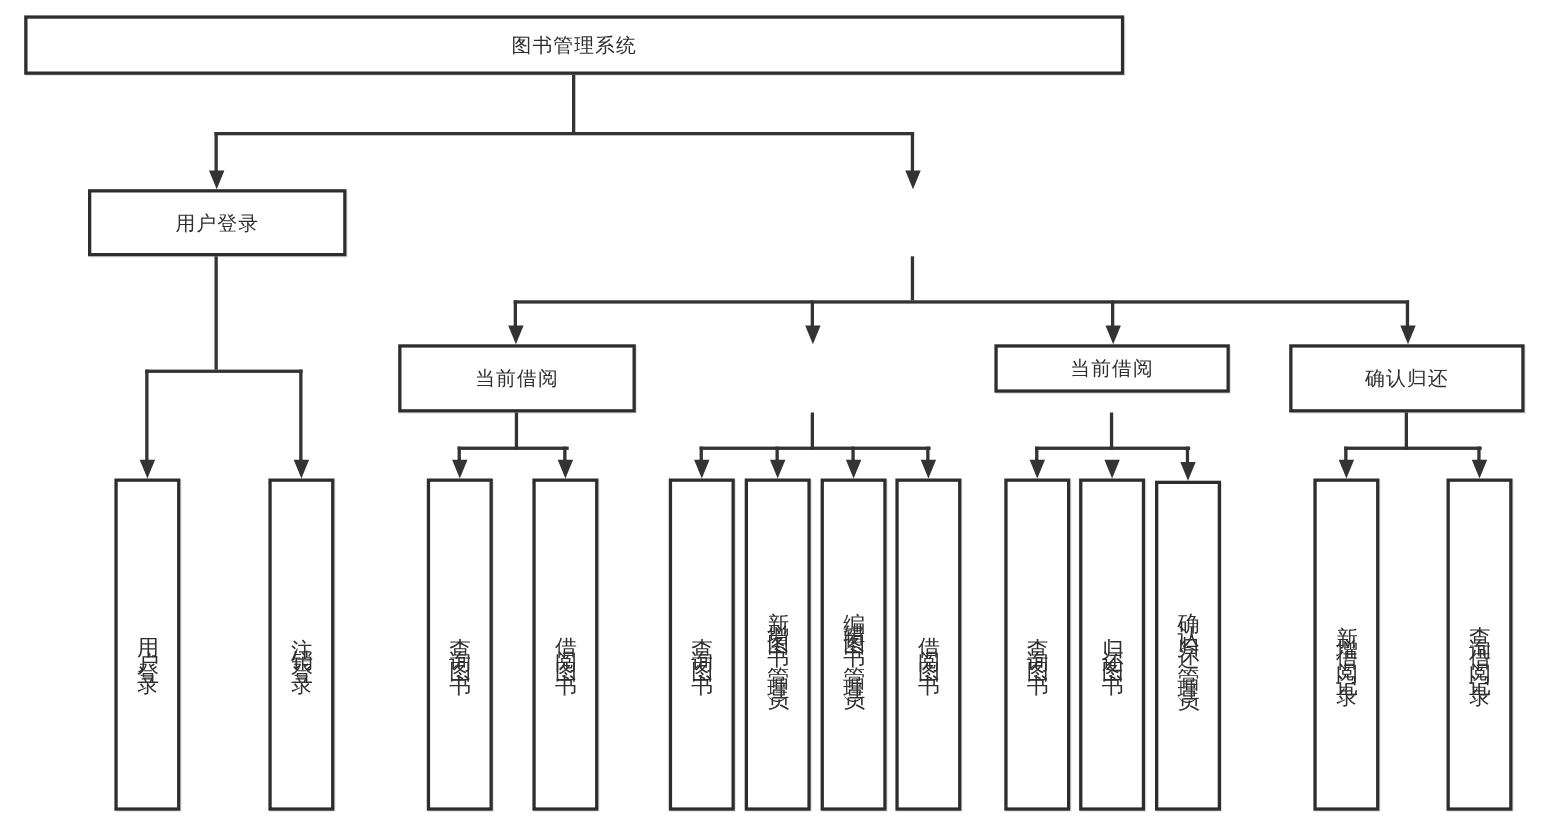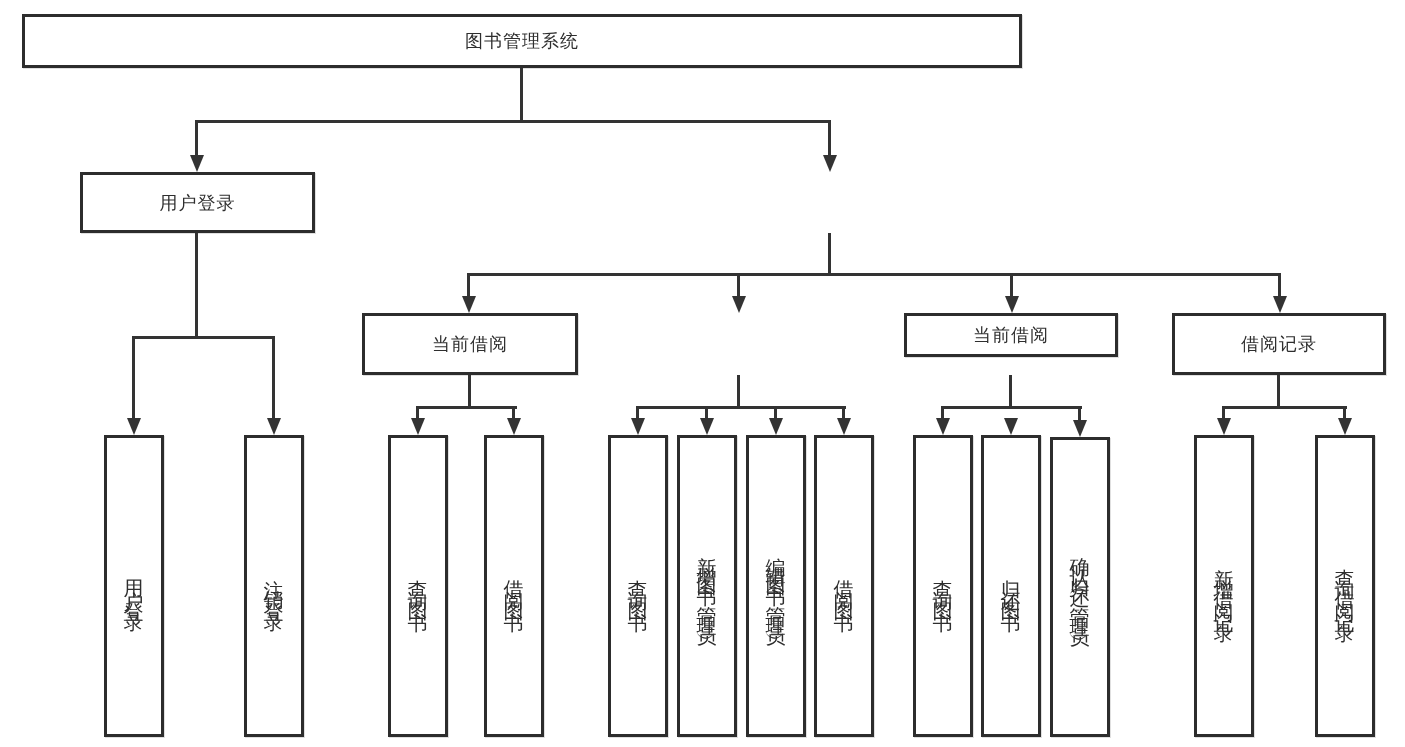--- a/index.html
+++ b/index.html
@@ -42,21 +42,21 @@
     <span class="hl">用户登录</span>
   </div>
 
   <div class="box" style="left:362px;top:313px;width:216px;height:62px">
     <span class="hl">当前借阅</span>
   </div>
   <div class="box" style="left:904px;top:313px;width:214px;height:44px">
     <span class="hl">当前借阅</span>
   </div>
   <div class="box" style="left:1172px;top:313px;width:214px;height:62px">
-    <span class="hl">借阅记录</span>
+    <span class="hl">确认归还</span>
   </div>
 
   <div class="box" style="left:104px;top:435px;width:60px;height:302px">
     <span class="vt">用户登录</span>
   </div>
   <div class="box" style="left:244px;top:435px;width:60px;height:302px">
     <span class="vt">注销登录</span>
   </div>
 
   <div class="box" style="left:388px;top:435px;width:60px;height:302px">

